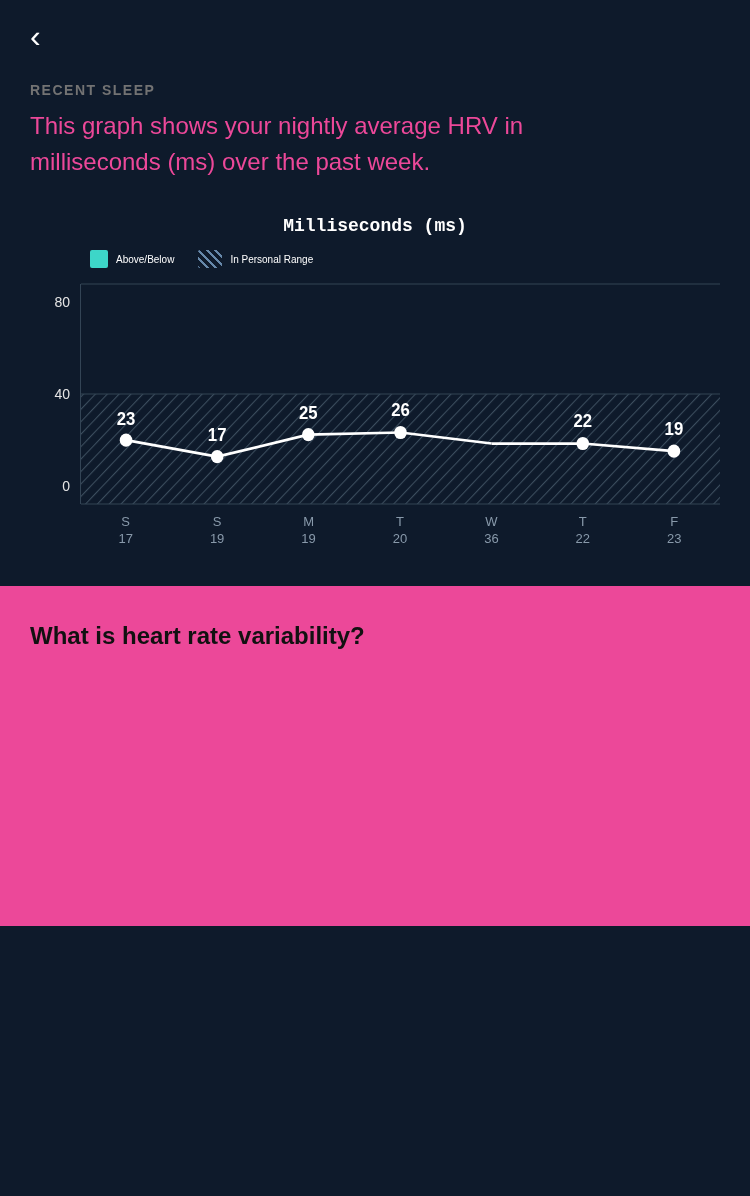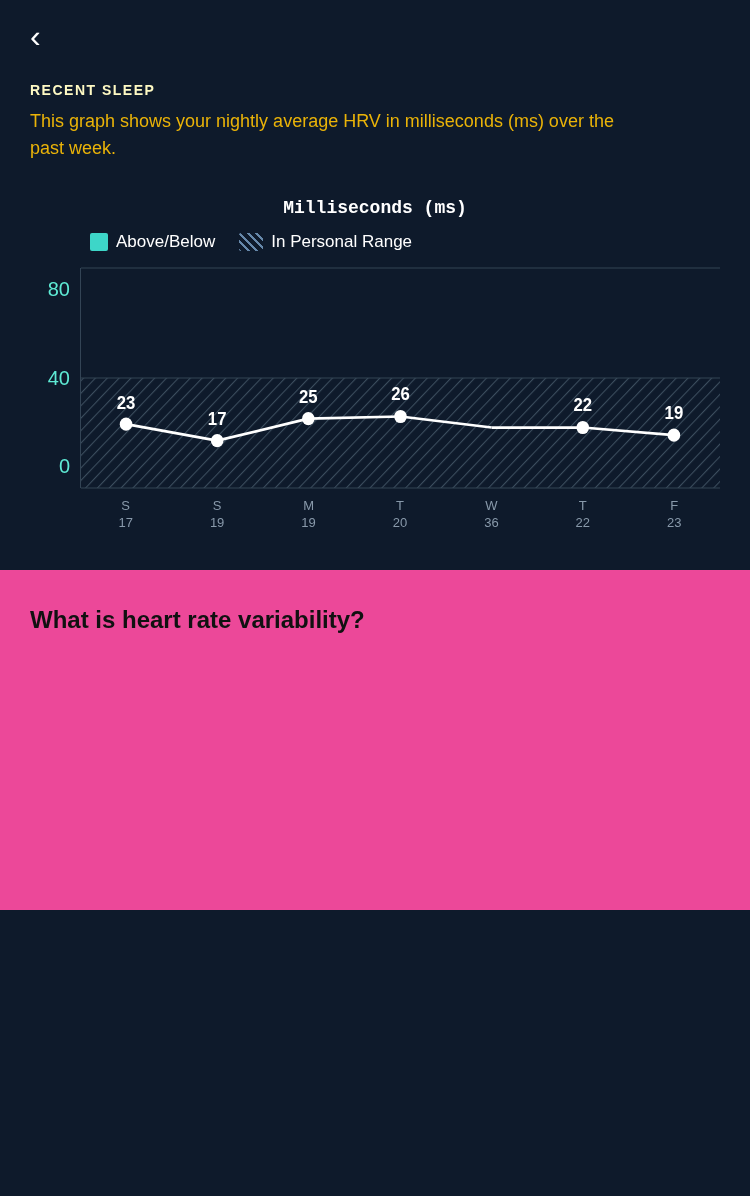--- a/index.html
+++ b/index.html
@@ -38,35 +38,35 @@
       font-weight: 700;
       color: #ffffff;
       text-align: center;
       flex: 1;
     }
 
     .section-label {
       font-size: 14px;
       font-weight: 700;
       letter-spacing: 1.5px;
-      color: #fef9c3;
+      color: #737373;
       margin-bottom: 10px;
       text-transform: uppercase;
     }
 
     .hrv-value {
       font-size: 56px;
       font-weight: 700;
       color: #ffffff;
       margin-bottom: 14px;
     }
 
     .hrv-description {
-      font-size: 18px;
-      color: #eab308;
+      font-size: 24px;
+      color: #ec4899;
       line-height: 1.5;
       margin-bottom: 36px;
       max-width: 600px;
     }
 
     .chart-container {
       background: #0e1a2b;
       padding: 0;
     }
 
@@ -84,21 +84,21 @@
       align-items: center;
       gap: 24px;
       margin-bottom: 16px;
       padding-left: 60px;
     }
 
     .legend-item {
       display: flex;
       align-items: center;
       gap: 8px;
-      font-size: 17px;
+      font-size: 10px;
       color: #ffffff;
     }
 
     .legend-color-teal {
       width: 18px;
       height: 18px;
       background: #3dd6c8;
       border-radius: 2px;
     }
 
@@ -124,22 +124,22 @@
     .y-axis {
       display: flex;
       flex-direction: column;
       justify-content: space-between;
       padding: 10px 10px 10px 0;
       width: 50px;
       text-align: right;
     }
 
     .y-label {
-      font-size: 20px;
-      color: #5eead4;
+      font-size: 14px;
+      color: #e5e5e5;
     }
 
     .chart-plot {
       flex: 1;
       position: relative;
       border-left: 1px solid #334455;
     }
 
     .x-axis {
       display: flex;

